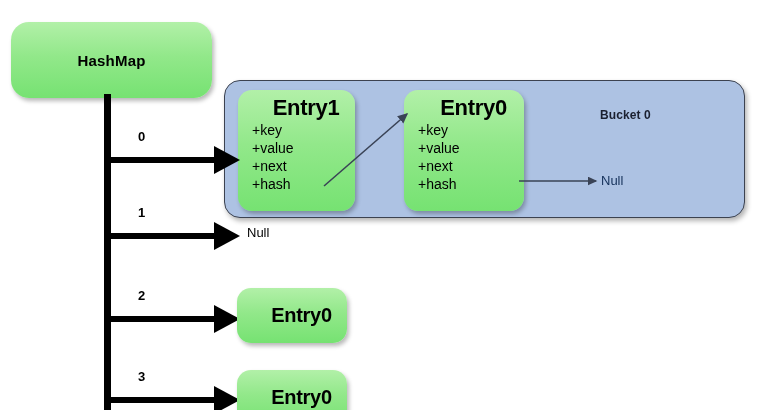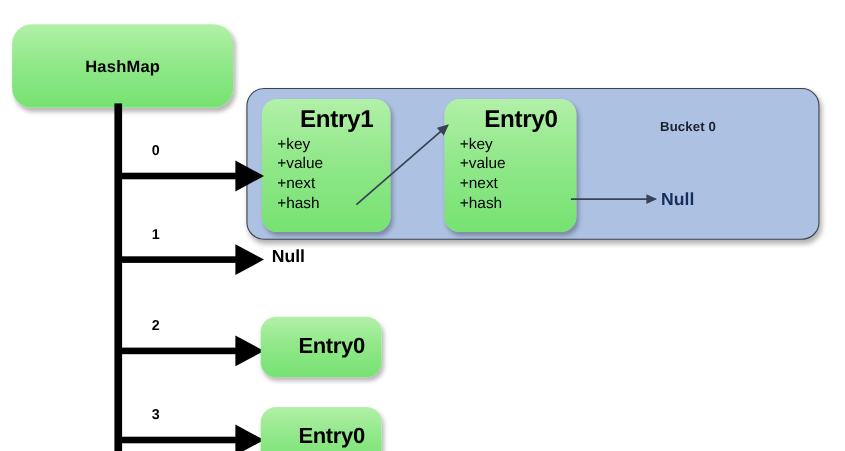--- a/index.html
+++ b/index.html
@@ -161,22 +161,22 @@
   #thin-arrows {
     position: absolute;
     left: 0; top: 0;
     width: 768px; height: 410px;
     pointer-events: none;
   }
 
   
   .null-text {
     position: absolute;
-    font-size: 16px;
-    font-weight: bold;
+    font-size: 13px;
+    font-weight: normal;
     color: #000000;
     white-space: nowrap;
   }
   #null-bucket-label { left: 601px; top: 173px; color: #14305a; }
   #null-row1-label   { left: 247px; top: 225px; }
 </style>
 </head>
 <body>
 
 <div id="canvas">

